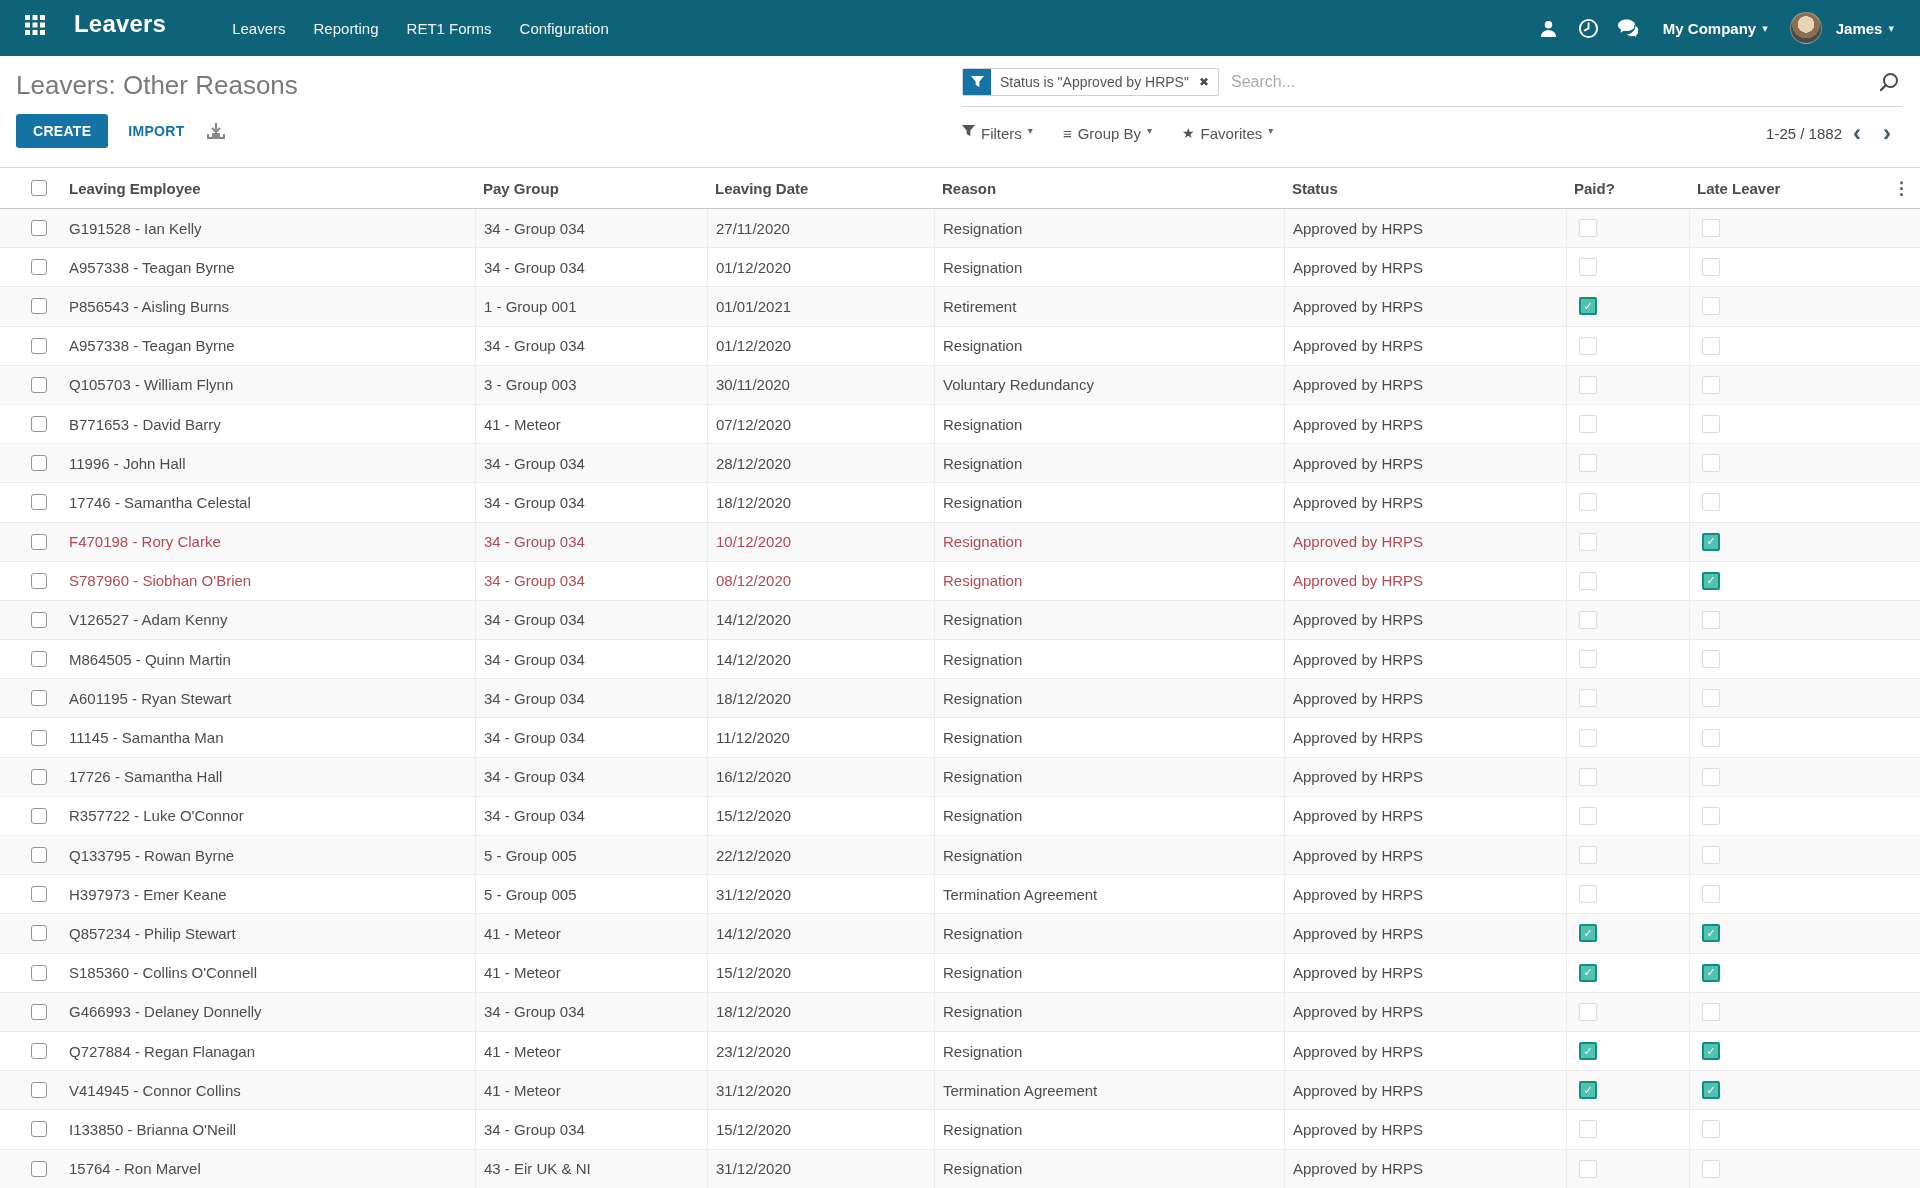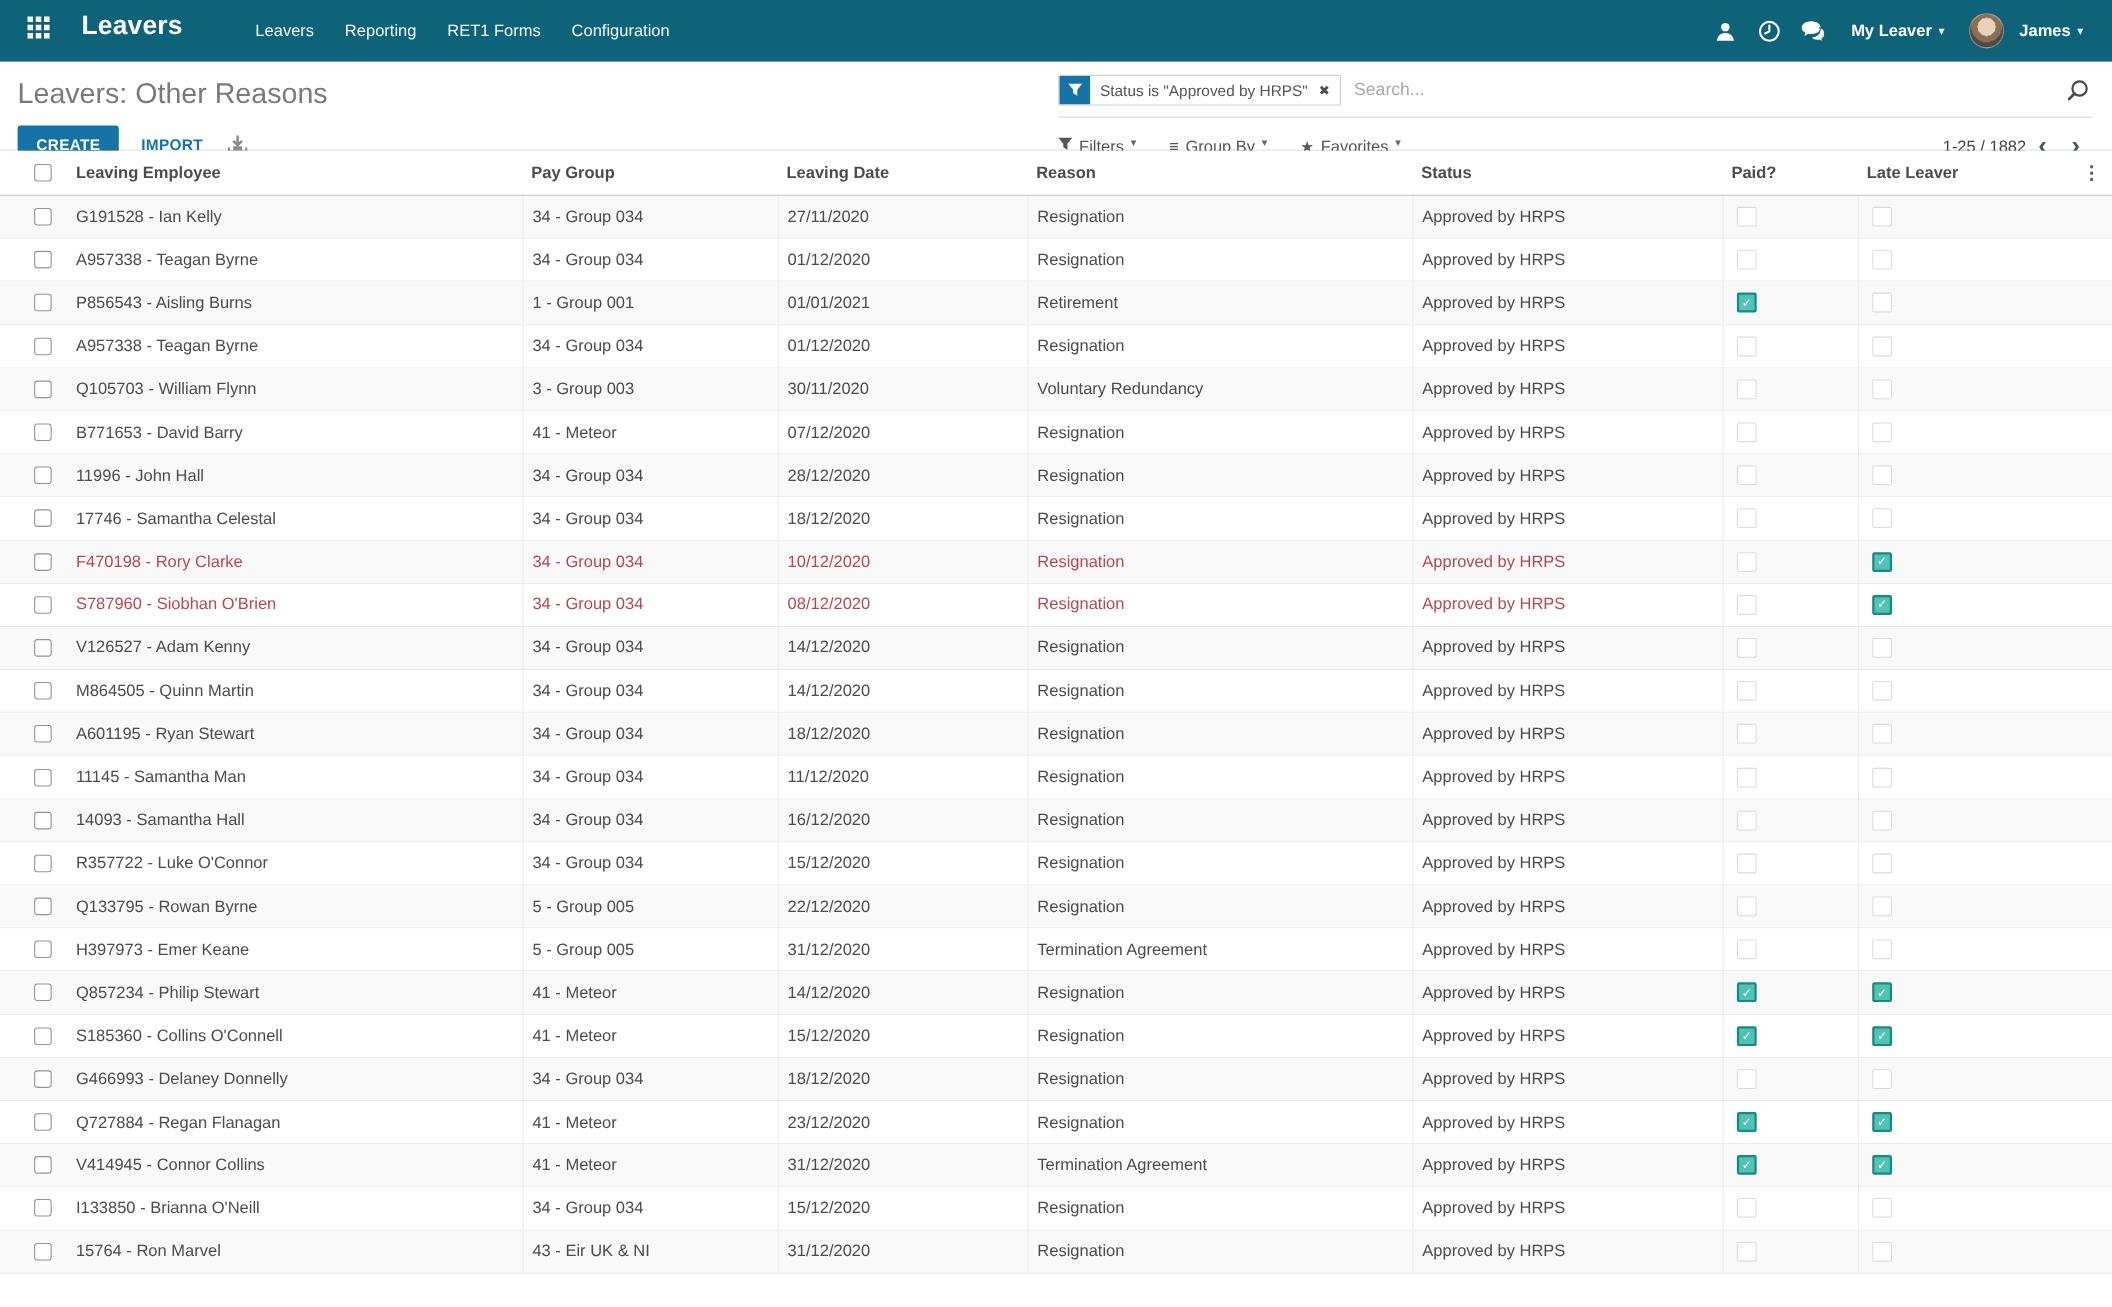--- a/index.html
+++ b/index.html
@@ -16,21 +16,21 @@
   .nav-item { color:rgba(255,255,255,.95); font-size:15px; padding:10px 14px; cursor:pointer; white-space:nowrap; }
   .nav-right { display:flex; align-items:center; }
   .nav-icon { width:40px; display:flex; justify-content:center; cursor:pointer; }
   .company, .user-name { font-size:15px; font-weight:600; margin:0 6px 0 14px; cursor:pointer; }
   .caret { font-size:11px; color:rgba(255,255,255,.9); margin-right:8px; }
   .avatar { width:32px; height:32px; border-radius:50%; margin-left:14px;
     background:radial-gradient(circle at 50% 38%, #e8d3b8 0 34%, #8a6f52 35% 58%, #4a4a48 59% 100%);
     border:1px solid rgba(255,255,255,.35); }
 
   
-  .control-panel { display:flex; justify-content:space-between; border-bottom:1px solid #d9d9d9; height:81px; }
+  .control-panel { display:flex; justify-content:space-between; border-bottom:1px solid #d9d9d9; height:112px; }
   .cp-left { padding:12px 0 0 16px; }
   .page-title { font-size:26px; color:#7a7a7a; font-weight:400; line-height:34px; }
   .cp-buttons { margin-top:12px; display:flex; align-items:center; }
   .btn-create { background:#1673a6; color:#fff; border:none; border-radius:3px; font-size:14px;
     font-weight:700; padding:9px 17px; letter-spacing:.3px; cursor:pointer;
     font-family:"Liberation Sans",sans-serif; }
   .btn-import { background:none; border:none; color:#1673a6; font-size:14px; font-weight:700;
     margin-left:20px; letter-spacing:.3px; cursor:pointer; font-family:"Liberation Sans",sans-serif; }
   .dl-btn { background:none; border:none; margin-left:22px; cursor:pointer; display:flex; }
 
@@ -124,21 +124,21 @@
           <circle cx="11" cy="11" r="9" fill="none" stroke="#fff" stroke-width="2"></circle>
           <path d="M11 5.5V11L7 13" fill="none" stroke="#fff" stroke-width="2" stroke-linecap="round"></path>
         </svg>
     </span>
     <span class="nav-icon">
       <svg width="23" height="20" viewBox="0 0 24 20">
         <path d="M10 1C5 1 1 3.7 1 7c0 1.9 1.3 3.6 3.3 4.7L3.5 15l3.8-2.2c.9.2 1.8.3 2.7.3 5 0 9-2.7 9-6S15 1 10 1z" fill="#fff"></path>
         <path d="M22.5 11.5c0-2-1.8-3.7-4.3-4.3.2.6.3 1.2.3 1.8 0 3.9-4 6.9-8.6 7.2 1 1.6 3.1 2.8 5.6 2.8.8 0 1.5-.1 2.2-.3l3.1 1.8-.7-2.7c1.5-.9 2.4-2.1 2.4-3.3z" fill="#fff" stroke="#0e6378" stroke-width="1"></path>
       </svg>
     </span>
-    <span class="company">My Leaver</span>
+    <span class="company">My Company</span>
     <span class="caret">▾</span>
     <span class="avatar"></span>
     <span class="user-name">James</span>
     <span class="caret">▾</span>
   </div>
 </header>
 
 <section class="control-panel">
   <div class="cp-left">
     <h1 class="page-title">Leavers: Other Reasons</h1>
@@ -444,21 +444,21 @@
           <span class="flag"></span>
         </div>
     <div class="cell bordered">
           <span class="flag"></span>
         </div>
   </div>
       <div class="grid-cols row">
     <div class="cell cb-cell">
           <span class="cb"></span>
         </div>
-    <div class="cell">14093 - Samantha Hall</div>
+    <div class="cell">17726 - Samantha Hall</div>
     <div class="cell bordered">34 - Group 034</div>
     <div class="cell bordered">16/12/2020</div>
     <div class="cell bordered">Resignation</div>
     <div class="cell bordered">Approved by HRPS</div>
     <div class="cell bordered">
           <span class="flag"></span>
         </div>
     <div class="cell bordered">
           <span class="flag"></span>
         </div>

